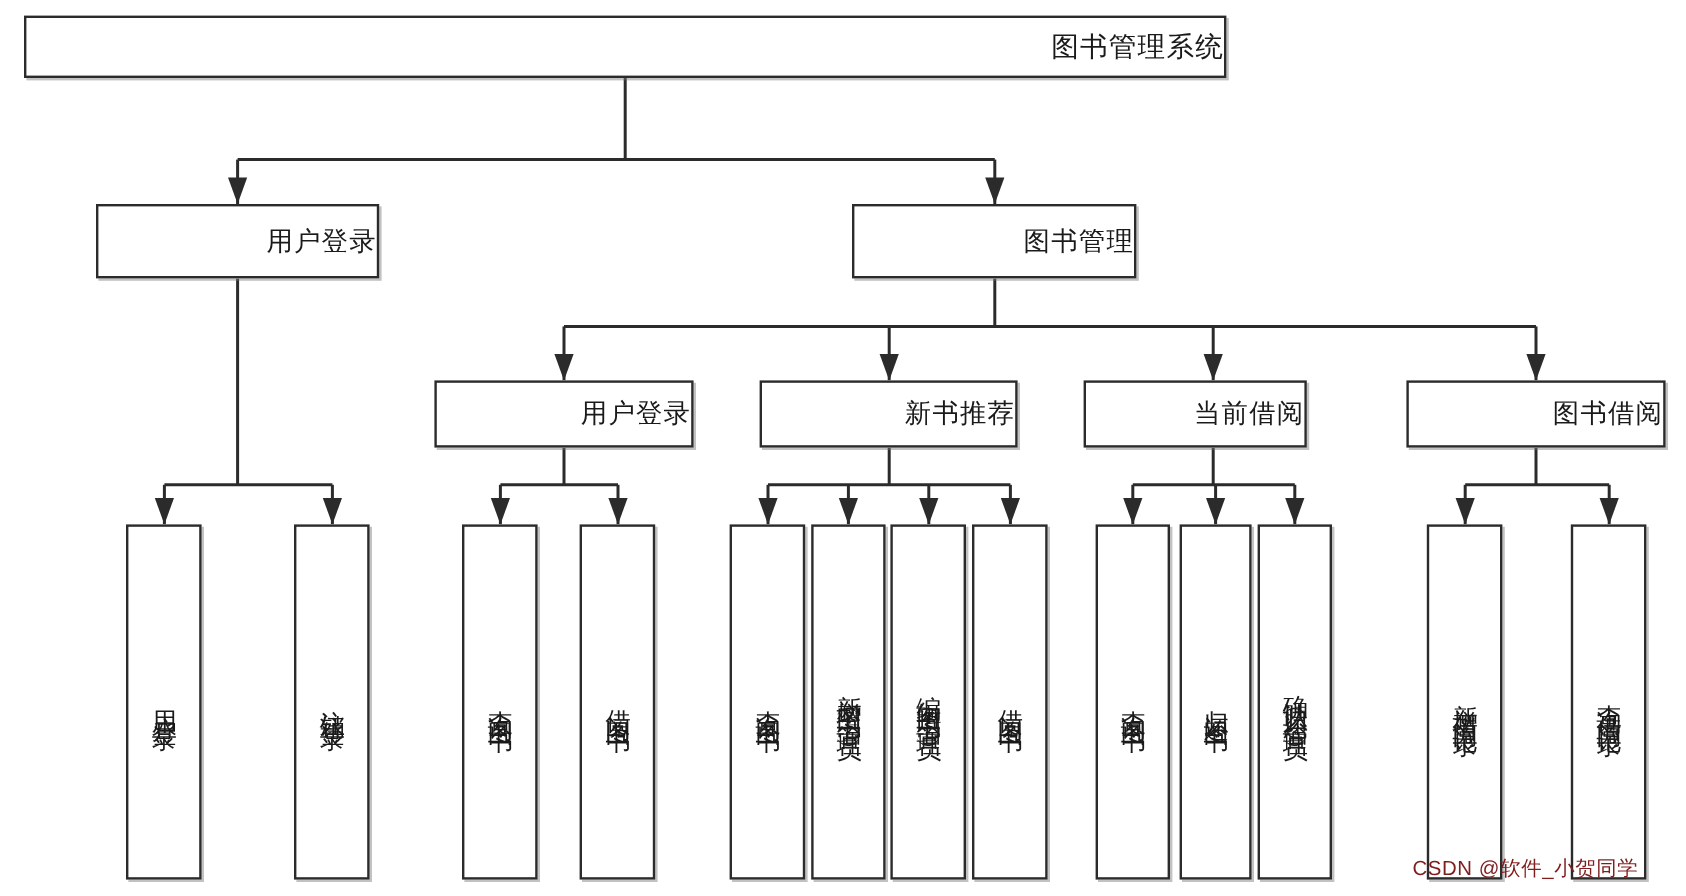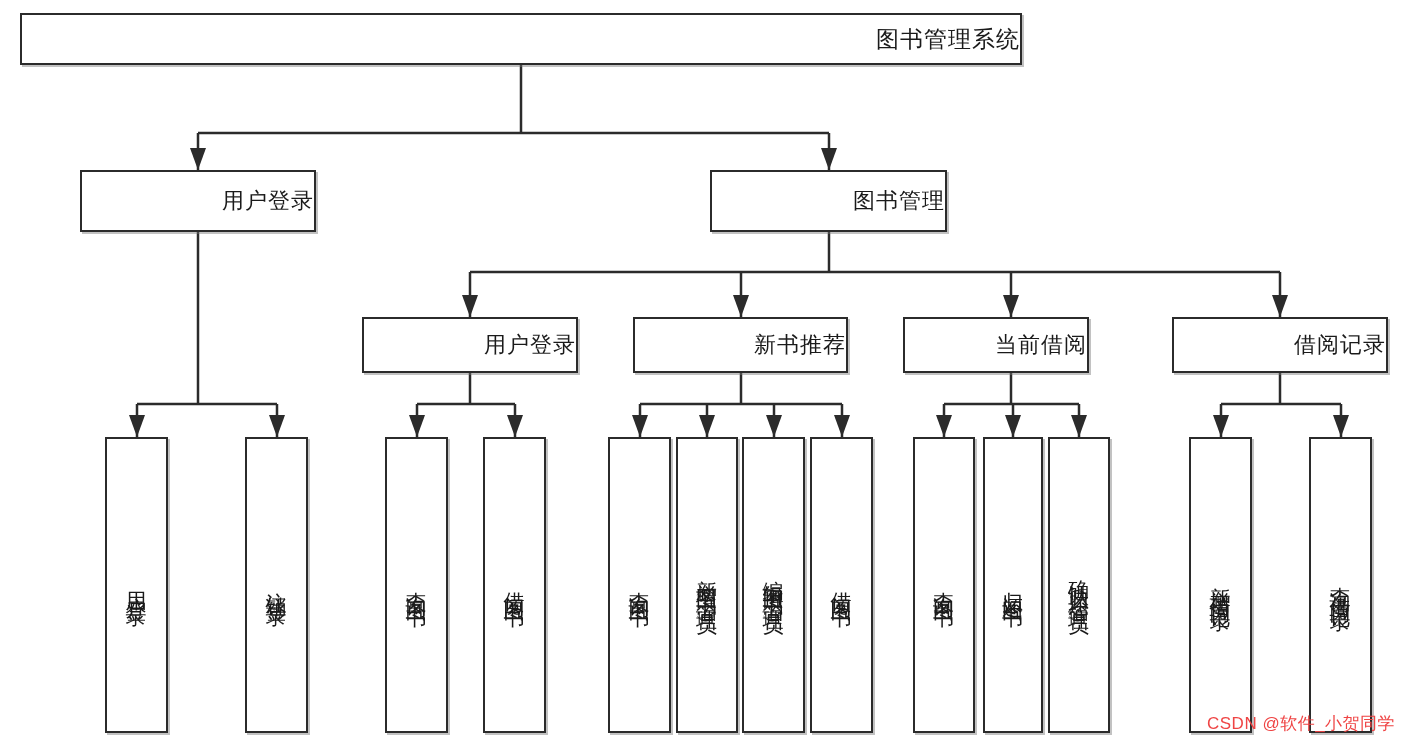--- a/index.html
+++ b/index.html
@@ -40,23 +40,23 @@
     text-orientation:upright;
     font-size:21px;
     letter-spacing:5px;
     line-height:1;
     white-space:normal;
     max-height:270px;
   }
 
   #watermark{
     position:absolute;
-    left:1207px;top:712px;
+    left:1177px;top:712px;
     font-size:17px;
-    color:#ef4444;
+    color:#7f1d1d;
     letter-spacing:0.5px;
     white-space:nowrap;
     pointer-events:none;
   }
 </style>
 </head>
 <body>
 
 <div id="diagram-root">
   <svg class="diagram" id="edge-layer" viewBox="0 0 1405 747" xmlns="http://www.w3.org/2000/svg" aria-hidden="true">
@@ -126,21 +126,21 @@
       <div class="node-box level-2" style="left: 362px; top: 317px; width: 216px; height: 56px;">
         <span class="node-label">用户登录</span>
       </div>
       <div class="node-box level-2" style="left: 633px; top: 317px; width: 215px; height: 56px;">
         <span class="node-label">新书推荐</span>
       </div>
       <div class="node-box level-2" style="left: 903px; top: 317px; width: 186px; height: 56px;">
         <span class="node-label">当前借阅</span>
       </div>
       <div class="node-box level-2" style="left: 1172px; top: 317px; width: 216px; height: 56px;">
-        <span class="node-label">借阅记录</span>
+        <span class="node-label">图书借阅</span>
       </div>
       <div class="node-box level-3 leaf" style="left: 105px; top: 437px; width: 63px; height: 296px;">
         <span class="node-label">用户登录</span>
       </div>
       <div class="node-box level-3 leaf" style="left: 245px; top: 437px; width: 63px; height: 296px;">
         <span class="node-label">注销登录</span>
       </div>
       <div class="node-box level-3 leaf" style="left: 385px; top: 437px; width: 63px; height: 296px;">
         <span class="node-label">查询图书</span>
       </div>

